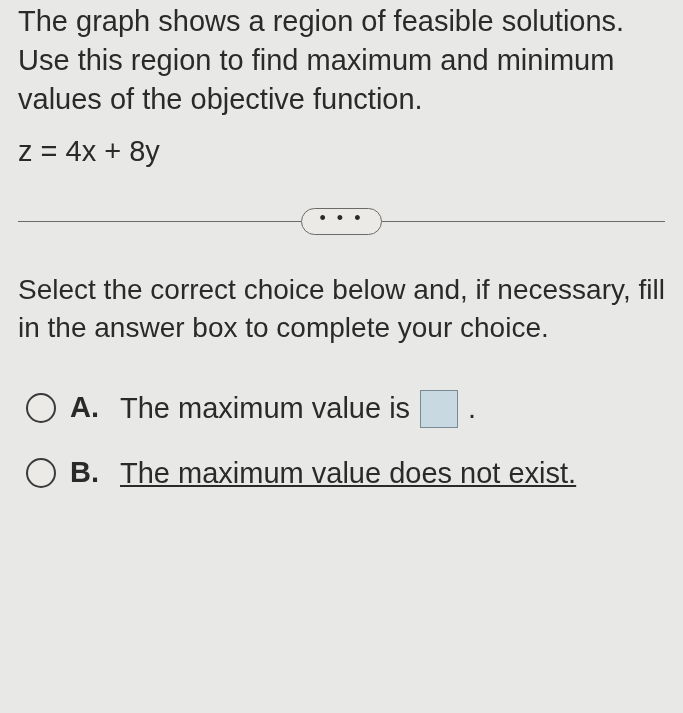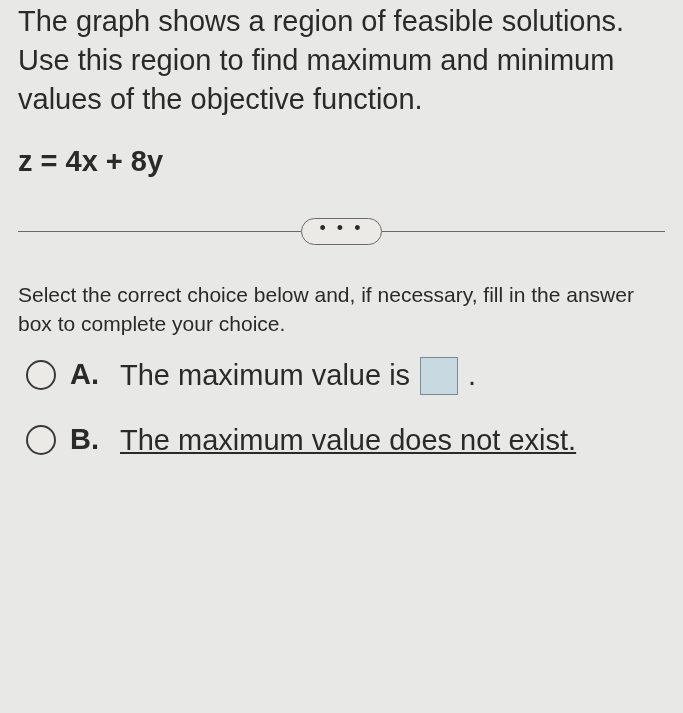--- a/index.html
+++ b/index.html
@@ -8,27 +8,26 @@
       height: 713px;
       background: #e8e8e6;
       font-family: Arial, Helvetica, sans-serif;
       color: #2a2a2a;
       padding: 0 18px 18px 18px;
       overflow: hidden;
     }
     .question-text {
       font-size: 29px;
       line-height: 1.35;
-      margin-bottom: 26px;
+      margin-bottom: 16px;
       padding-top: 2px;
     }
     .equation {
       font-size: 29px;
       margin-bottom: 40px;
-      font-weight: bold;
     }
     .divider-row {
       display: flex;
       align-items: center;
       margin-bottom: 36px;
     }
     .divider-line {
       flex: 1;
       height: 1px;
       background: #6a6a6a;
@@ -43,23 +42,23 @@
     }
     .ellipsis-pill .dots {
       font-size: 18px;
       letter-spacing: 3px;
       color: #2a2a2a;
       line-height: 1;
       position: relative;
       top: -3px;
     }
     .instruction {
-      font-size: 21px;
+      font-size: 28px;
       line-height: 1.35;
-      margin-bottom: 18px;
+      margin-bottom: 42px;
     }
     .choice {
       display: flex;
       align-items: flex-start;
       gap: 14px;
       margin-bottom: 26px;
       padding-left: 8px;
     }
     .radio {
       width: 30px;

